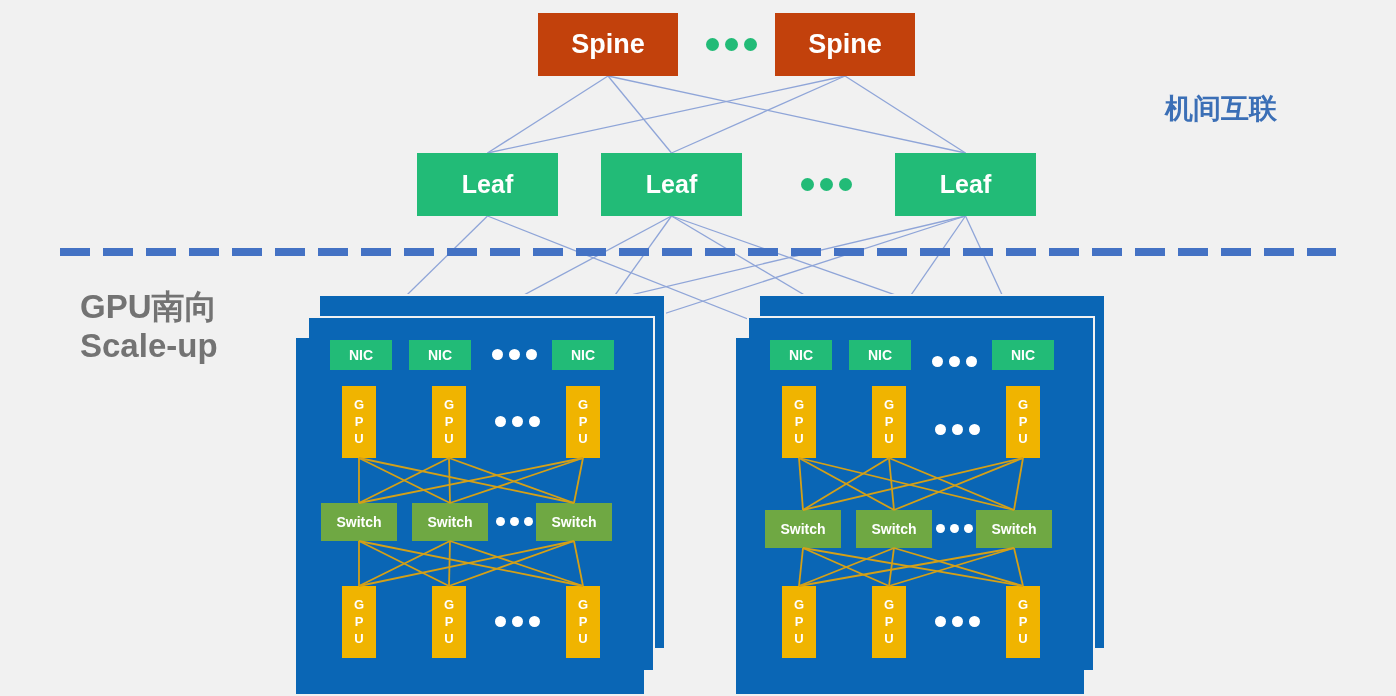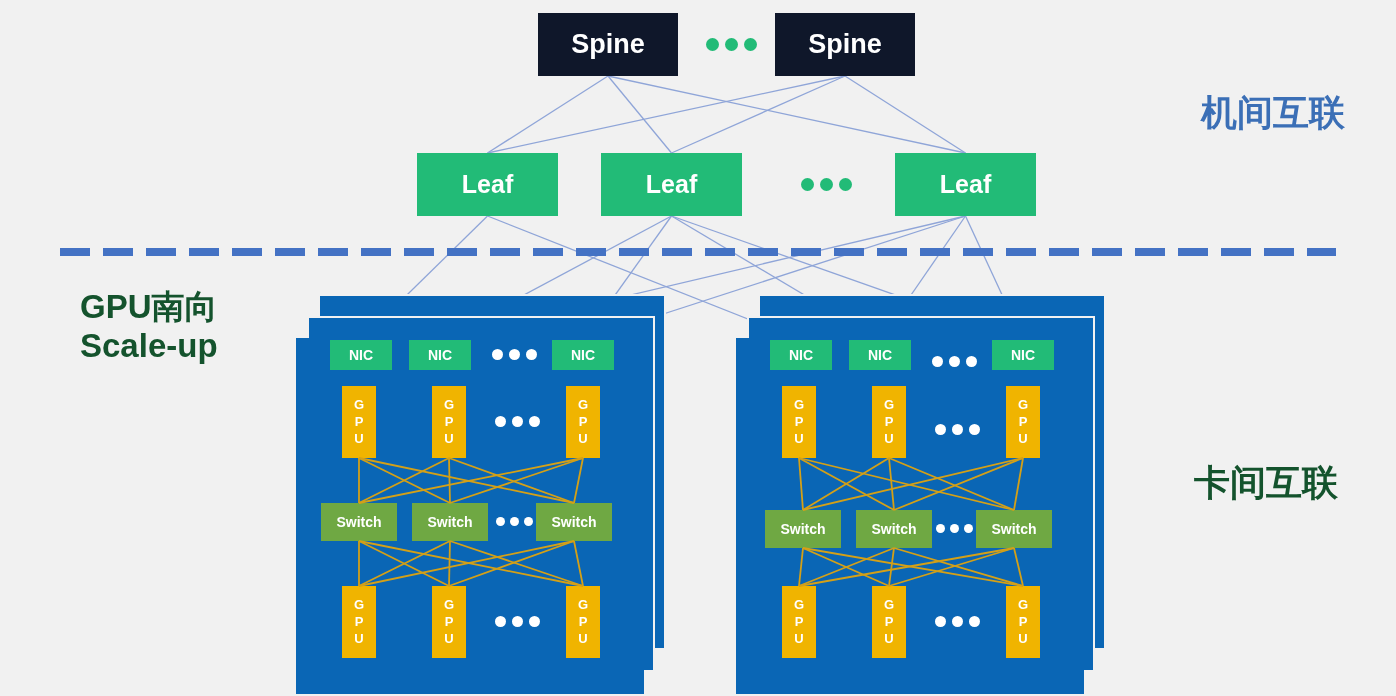--- a/index.html
+++ b/index.html
@@ -32,21 +32,21 @@
     position: absolute;
     display: flex;
     align-items: center;
     justify-content: center;
     color: #ffffff;
     font-weight: bold;
     box-sizing: border-box;
     line-height: 1;
   }
   .spine {
-    background: #0f172a;
+    background: #c2410c;
     font-size: 27px;
     z-index: 3;
   }
   .leaf {
     background: #22bb77;
     font-size: 25px;
     z-index: 3;
   }
   .nic {
     background: #22bb77;
@@ -102,23 +102,23 @@
 
   
   .label {
     position: absolute;
     font-weight: bold;
     line-height: 1.18;
     white-space: pre-line;
     z-index: 10;
   }
   .label.blue { color: #3b6fb6; }
-  .label.red  { color: #14532d; }
+  .label.red  { color: #737373; }
   .label.lg   { font-size: 33px; }
-  .label.cn   { font-size: 36px; margin-left: 36px; }
+  .label.cn   { font-size: 28px; }
 
   
   #divider {
     position: absolute;
     height: 8px;
     z-index: 10;
     background-image: linear-gradient(to right, #4472c4 0 30px, rgba(0,0,0,0) 30px 43px);
     background-size: 43px 8px;
     background-repeat: repeat-x;
   }
@@ -285,15 +285,14 @@
       <line x1="889" y1="586" x2="894" y2="548" stroke="#d4a017" stroke-width="1.8"></line>
       <line x1="889" y1="586" x2="1014" y2="548" stroke="#d4a017" stroke-width="1.8"></line>
       <line x1="1023" y1="586" x2="803" y2="548" stroke="#d4a017" stroke-width="1.8"></line>
       <line x1="1023" y1="586" x2="894" y2="548" stroke="#d4a017" stroke-width="1.8"></line>
       <line x1="1023" y1="586" x2="1014" y2="548" stroke="#d4a017" stroke-width="1.8"></line>
     </svg>
 
   <div class="label red lg" style="left:80px;top:288px;">GPU南向
 Scale-up</div>
   <div class="label blue cn" style="left:1165px;top:92px;">机间互联</div>
-  <div class="label red cn" style="left:1158px;top:462px;">卡间互联</div>
 
 </div>
 
 </body></html>

